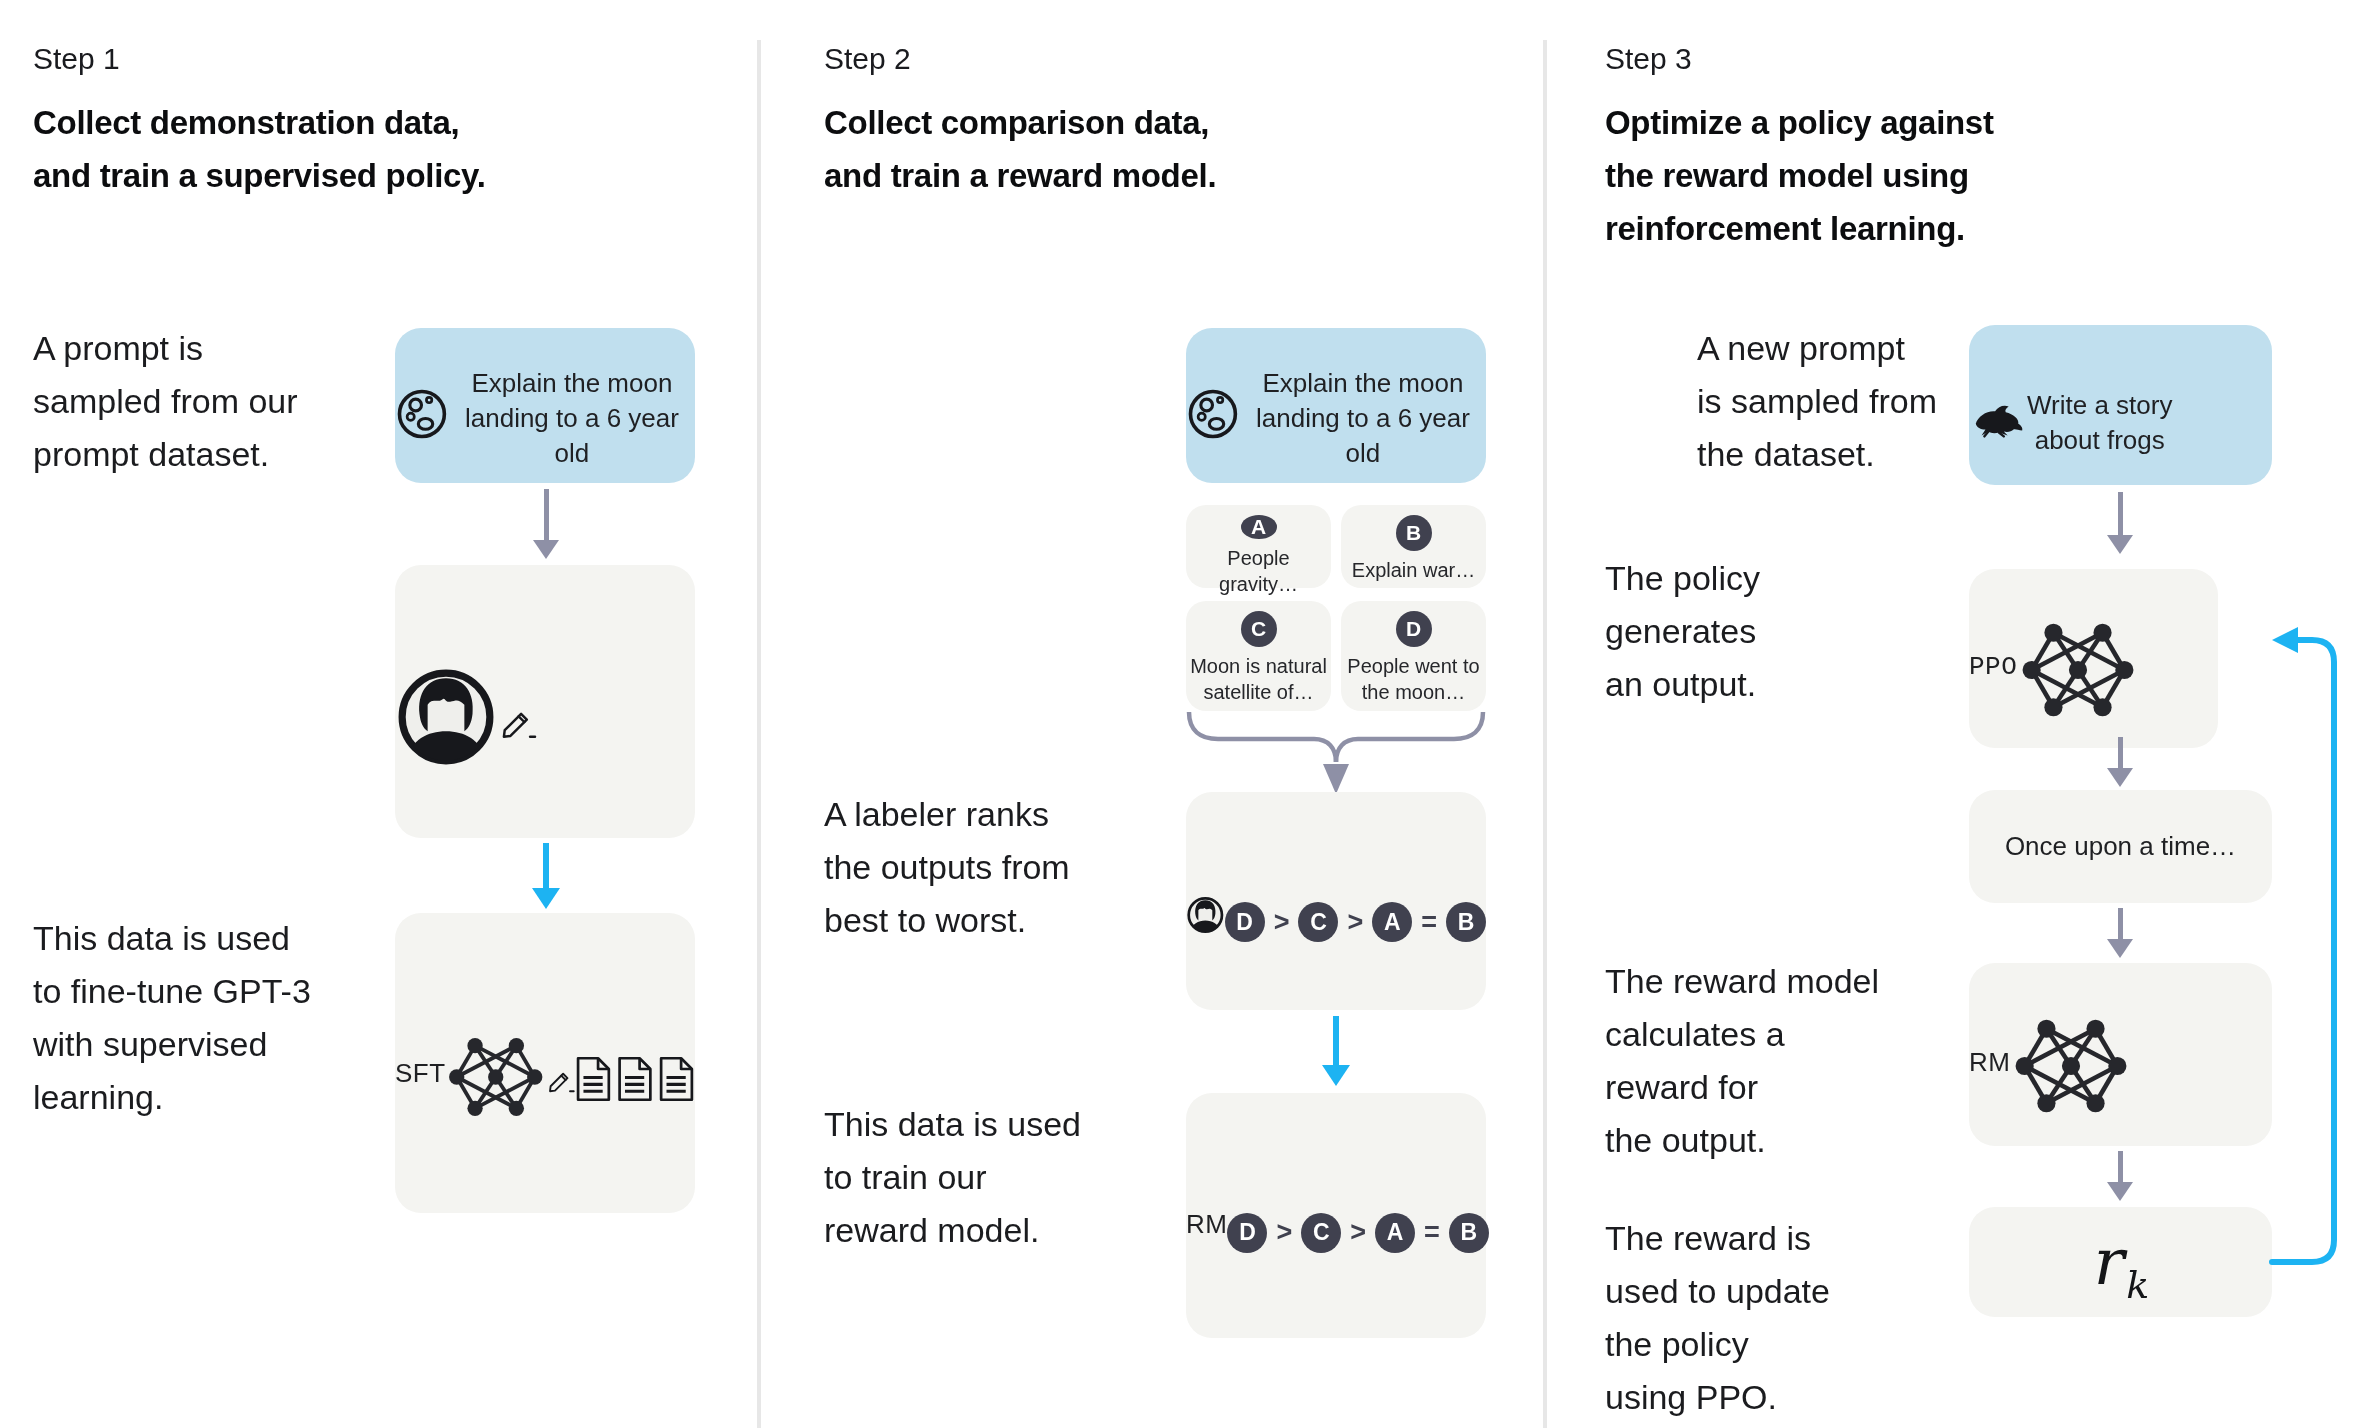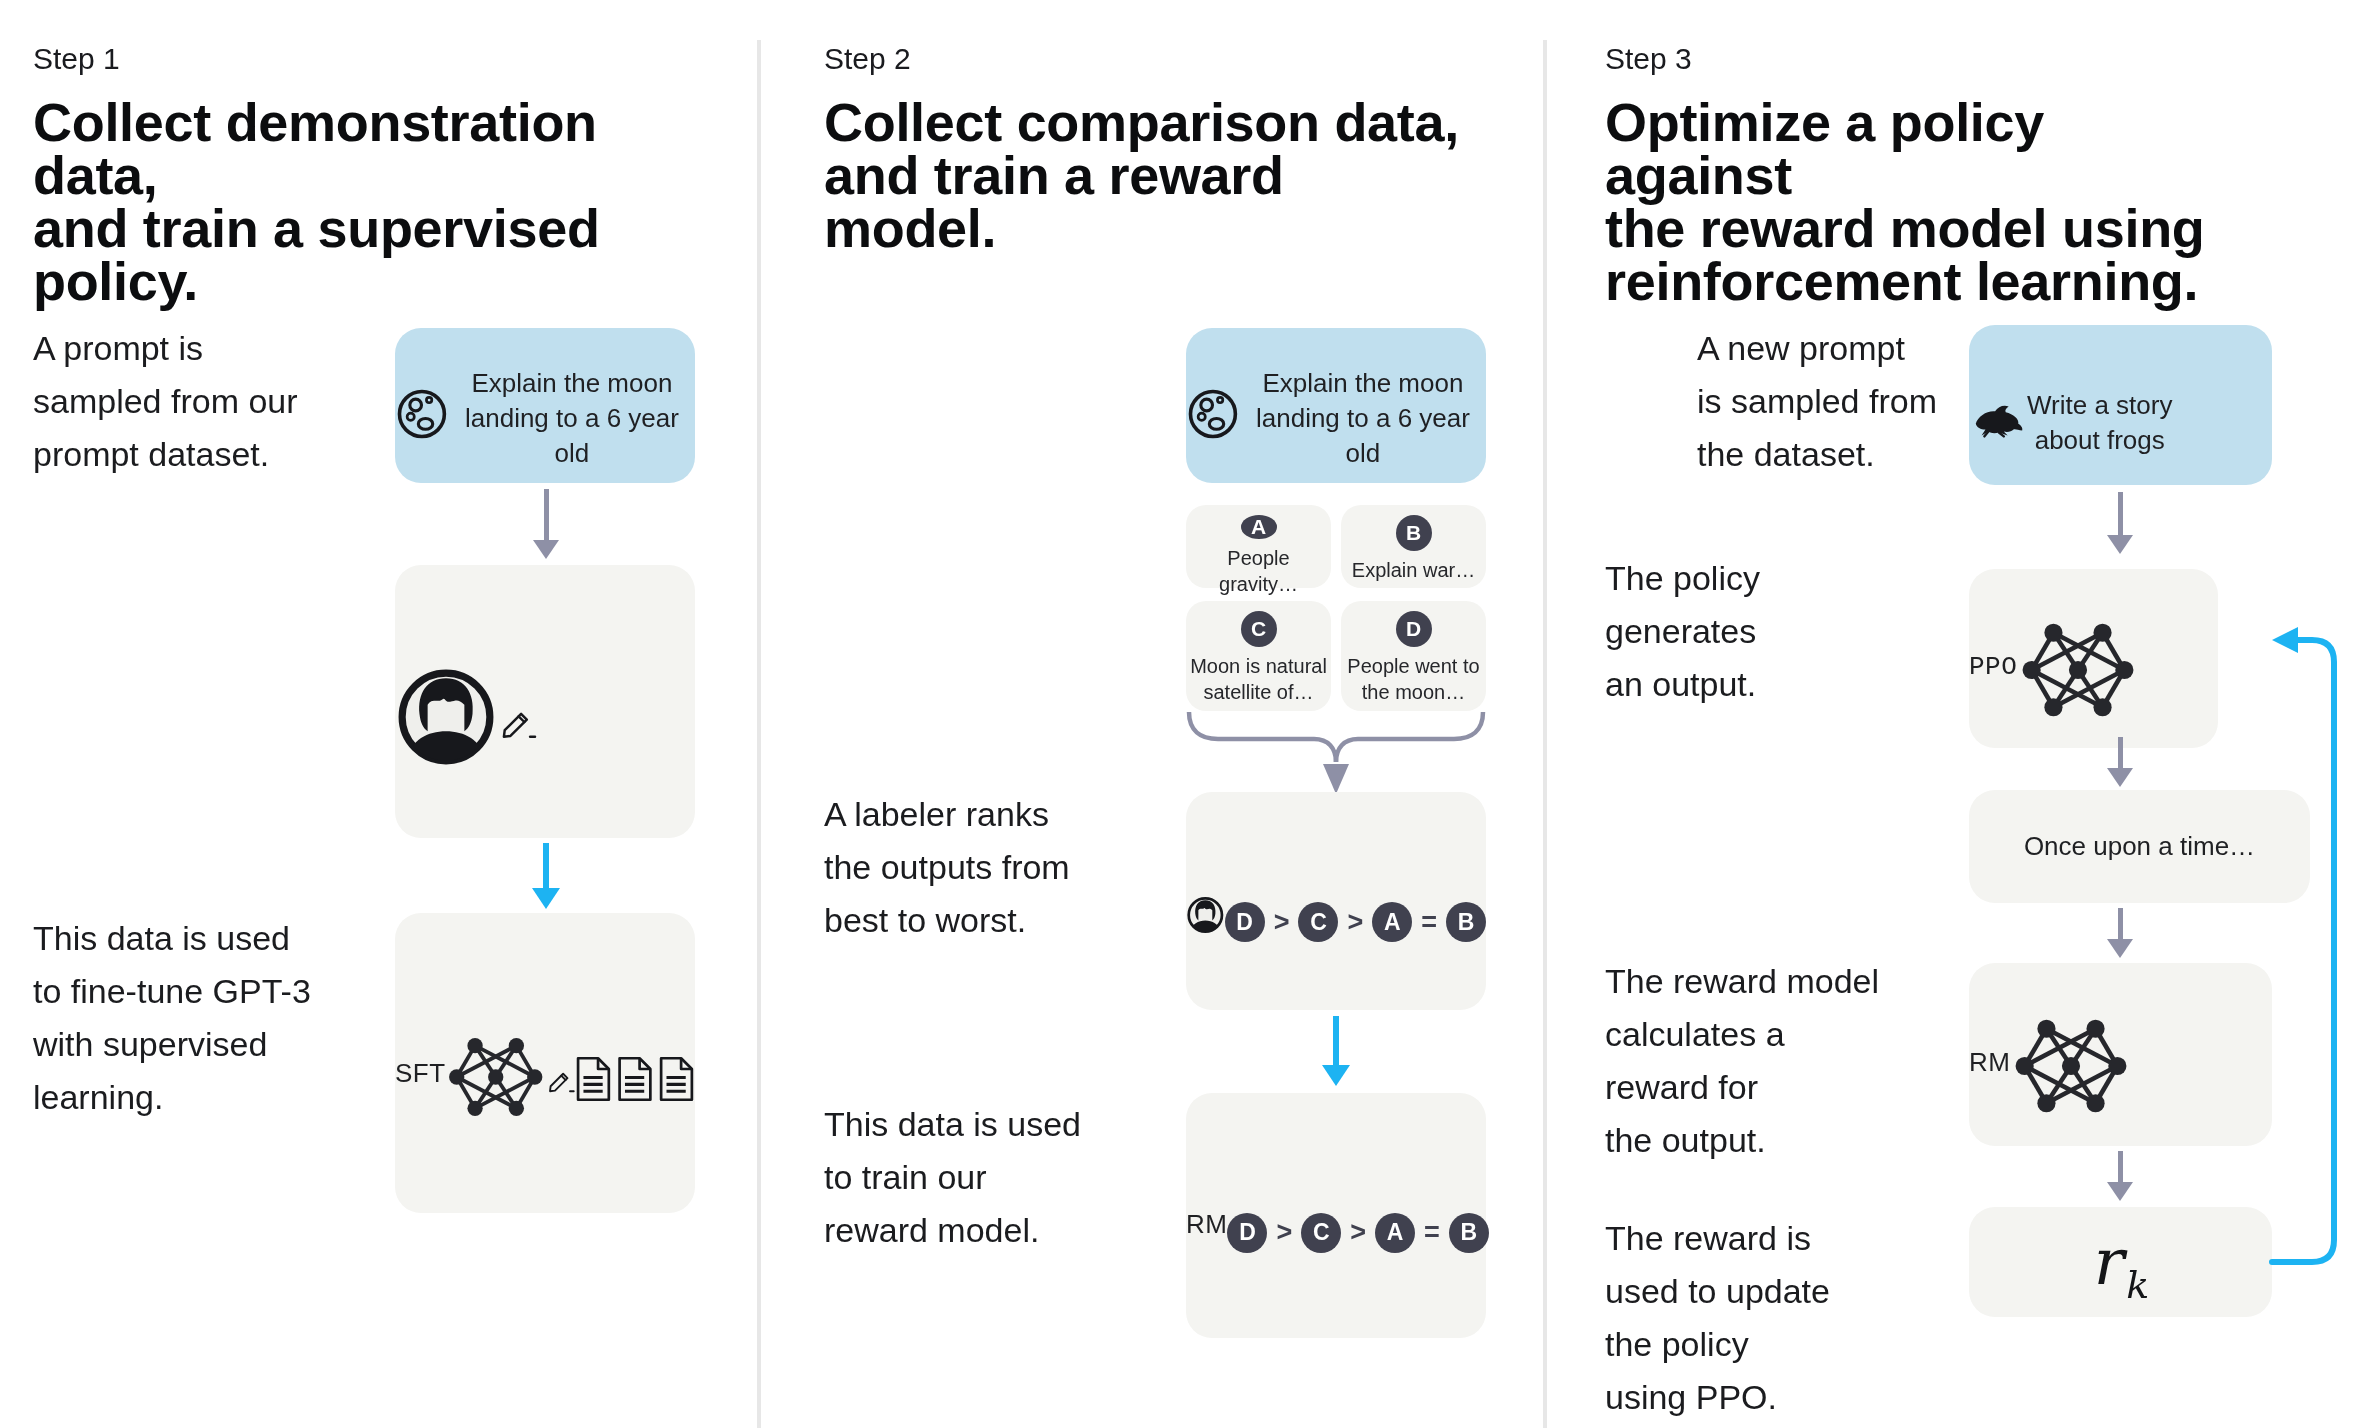--- a/index.html
+++ b/index.html
@@ -12,21 +12,21 @@
     --ink:#1f2023;
   }
   *{box-sizing:border-box;margin:0;padding:0;}
   html,body{background:#ffffff;}
   body{font-family:"Liberation Sans","DejaVu Sans",sans-serif;color:var(--ink);}
   .canvas{position:relative;width:2362px;height:1428px;background:#ffffff;overflow:hidden;}
 
   .divider{position:absolute;top:40px;bottom:0;width:4px;background:var(--divider);}
 
   .kicker{position:absolute;font-size:30px;color:#1a1b1f;}
-  .title{position:absolute;font-size:54px;font-weight:700;line-height:53px;color:#0c0d0f;white-space:pre-line;letter-spacing:-0.3px;}
+  .title{position:absolute;font-size:33px;font-weight:700;line-height:53px;color:#0c0d0f;white-space:pre-line;letter-spacing:-0.3px;}
   .para{position:absolute;font-size:34px;line-height:53px;color:#1b1c1f;white-space:pre-line;}
 
   .box{position:absolute;background:var(--panel-bg);border-radius:26px;display:flex;flex-direction:row;align-items:center;}
   .box.blue{background:var(--prompt-box-bg);}
   .box-text{font-size:26px;line-height:35px;text-align:center;white-space:pre-line;color:#1f2023;}
   .model-label{font-size:26px;color:#1f2023;letter-spacing:0.5px;}
 
   .small-box{position:absolute;background:var(--panel-bg);border-radius:20px;display:flex;flex-direction:column;align-items:center;padding-top:10px;}
   .small-caption{font-size:20px;line-height:26px;text-align:center;white-space:pre-line;color:#26272b;margin-top:6px;}
 
@@ -337,21 +337,21 @@
           <circle cx="92" cy="96" r="10"></circle>
       </g>
     </svg>
   </div>
 
   <div class="varrow" style="left:2105px;top:737px;height:50px;">
     <div class="shaft"></div>
       <div class="head"></div>
   </div>
 
-  <div class="box" style="left:1969px;top:790px;width:341px;height:113px;justify-content:center;align-items:center;">
+  <div class="box" style="left:1969px;top:790px;width:303px;height:113px;justify-content:center;align-items:center;">
     <div class="box-text">Once upon a time…</div>
   </div>
 
   <div class="varrow" style="left:2105px;top:908px;height:50px;">
     <div class="shaft"></div>
       <div class="head"></div>
   </div>
 
   <div class="box" style="left:1969px;top:963px;width:303px;height:183px;padding-top:16px;">
     <div class="model-label">RM</div>

